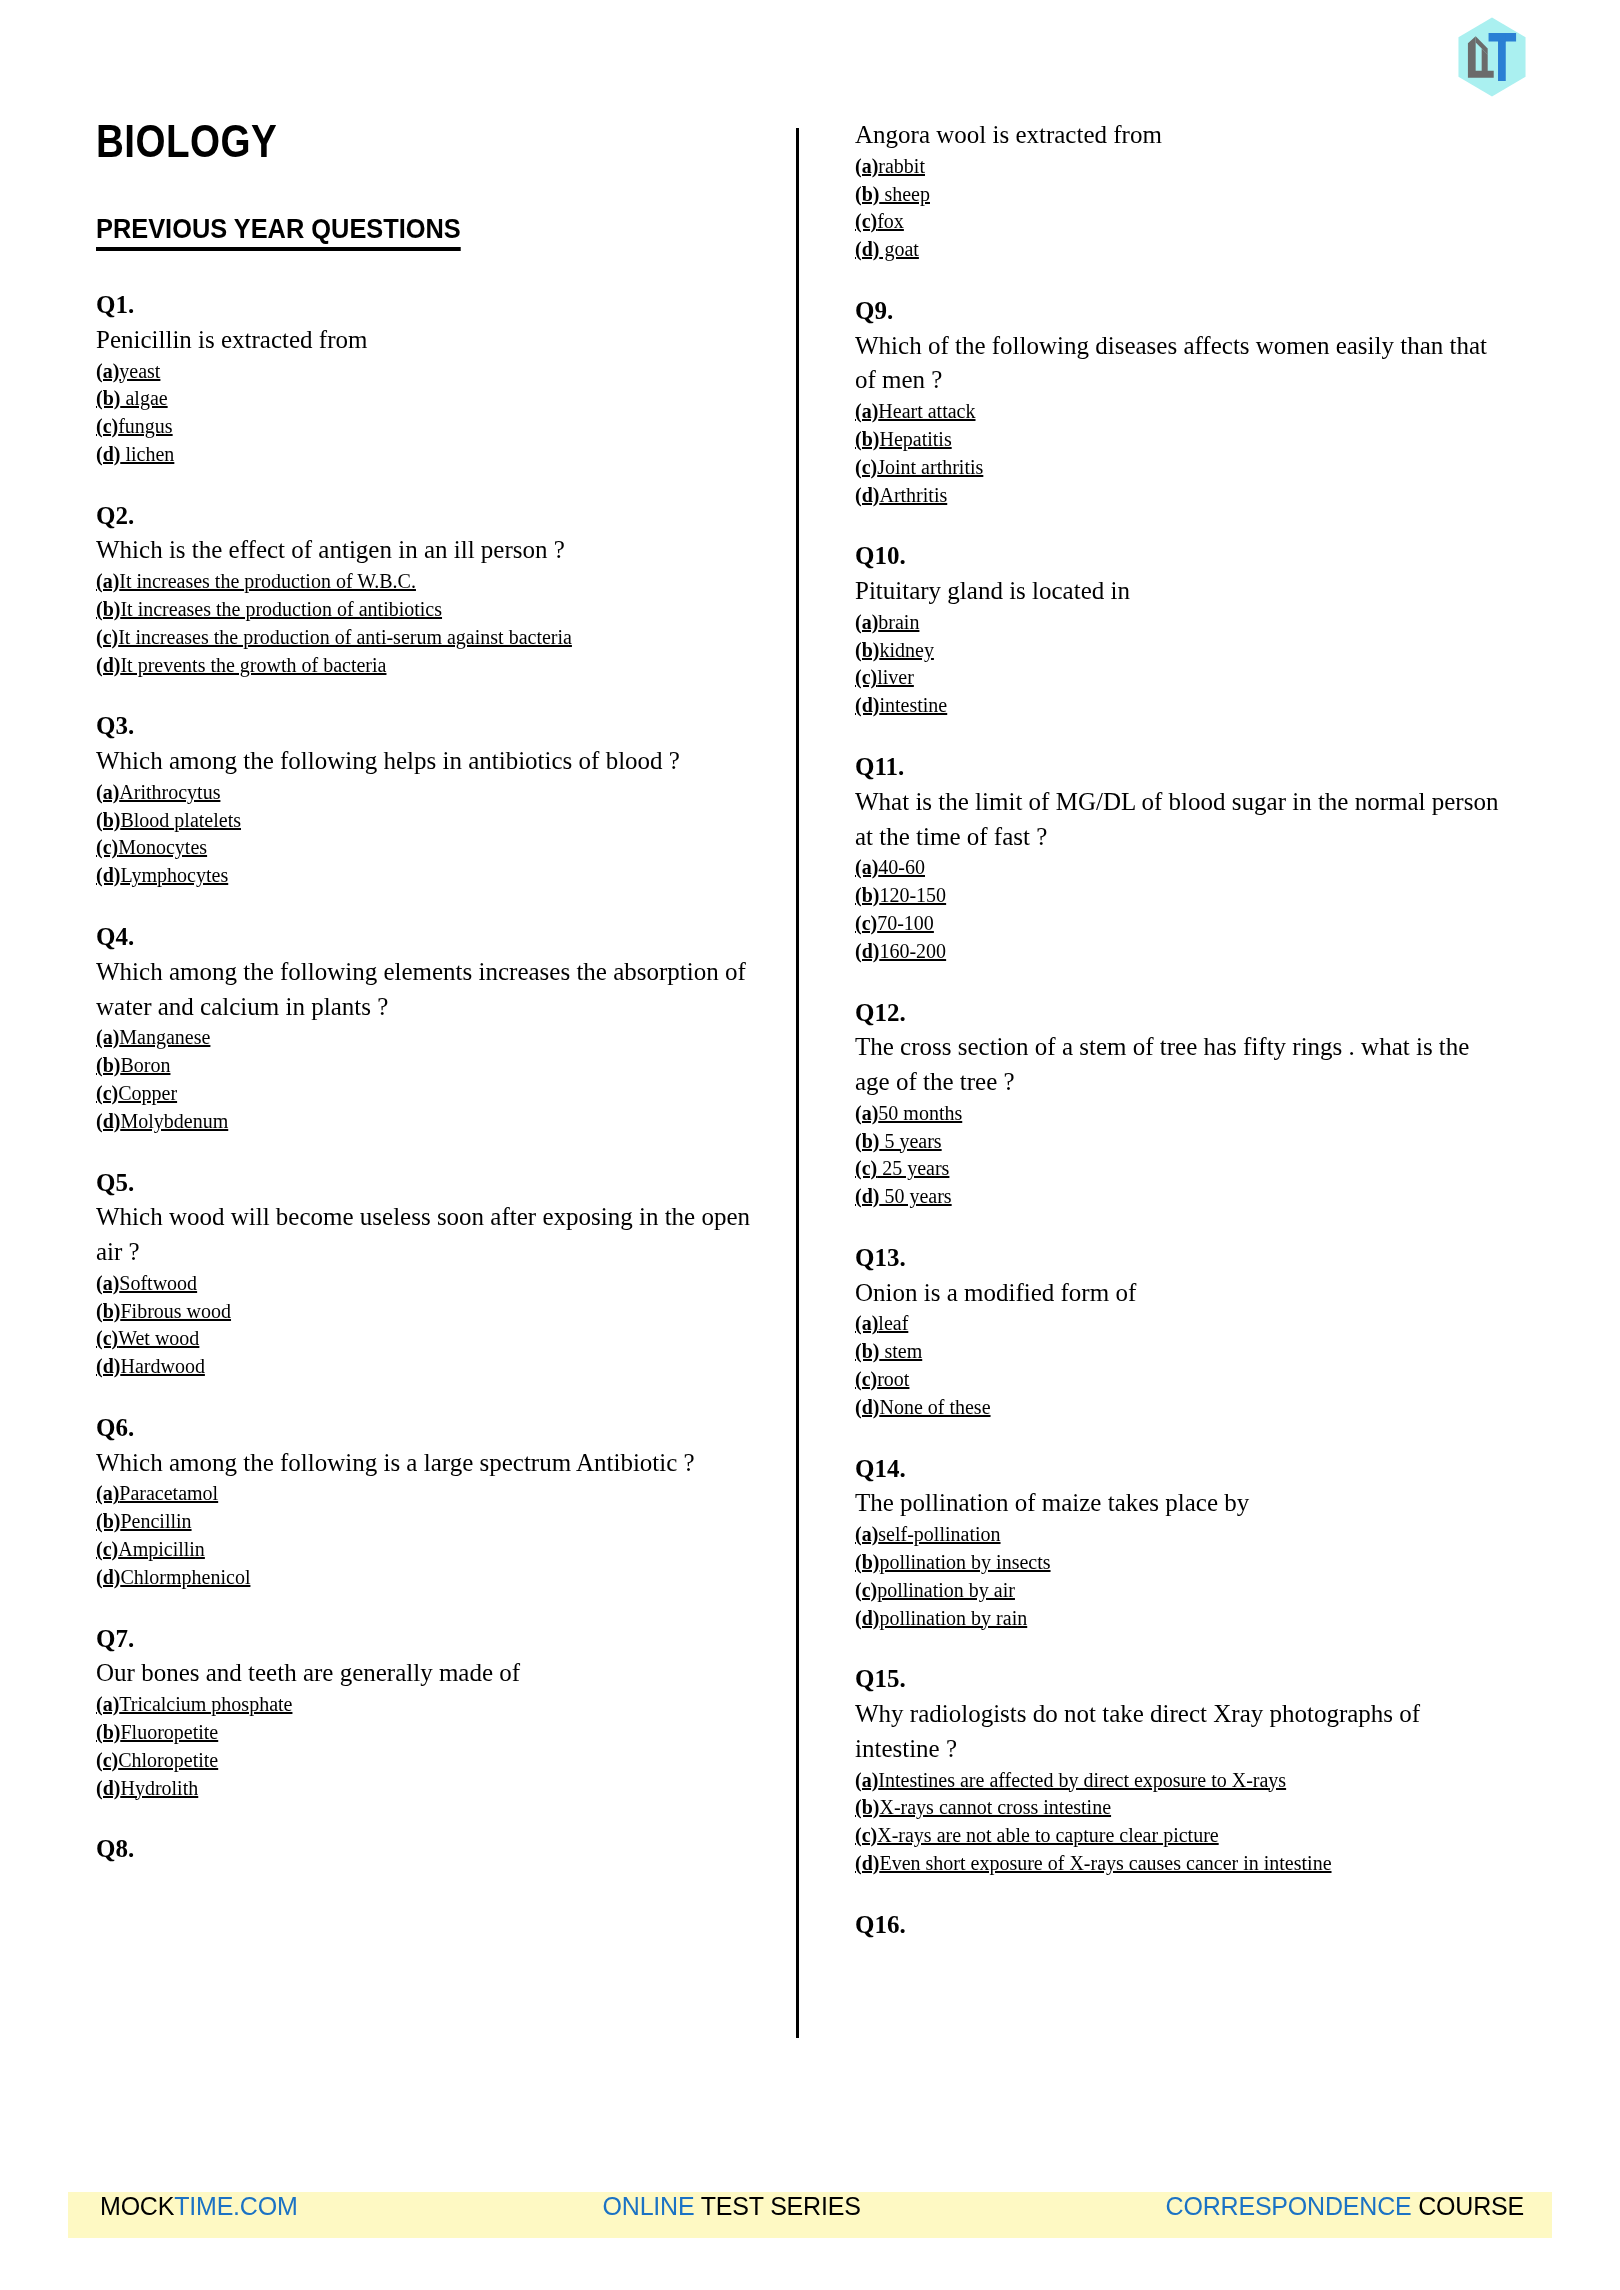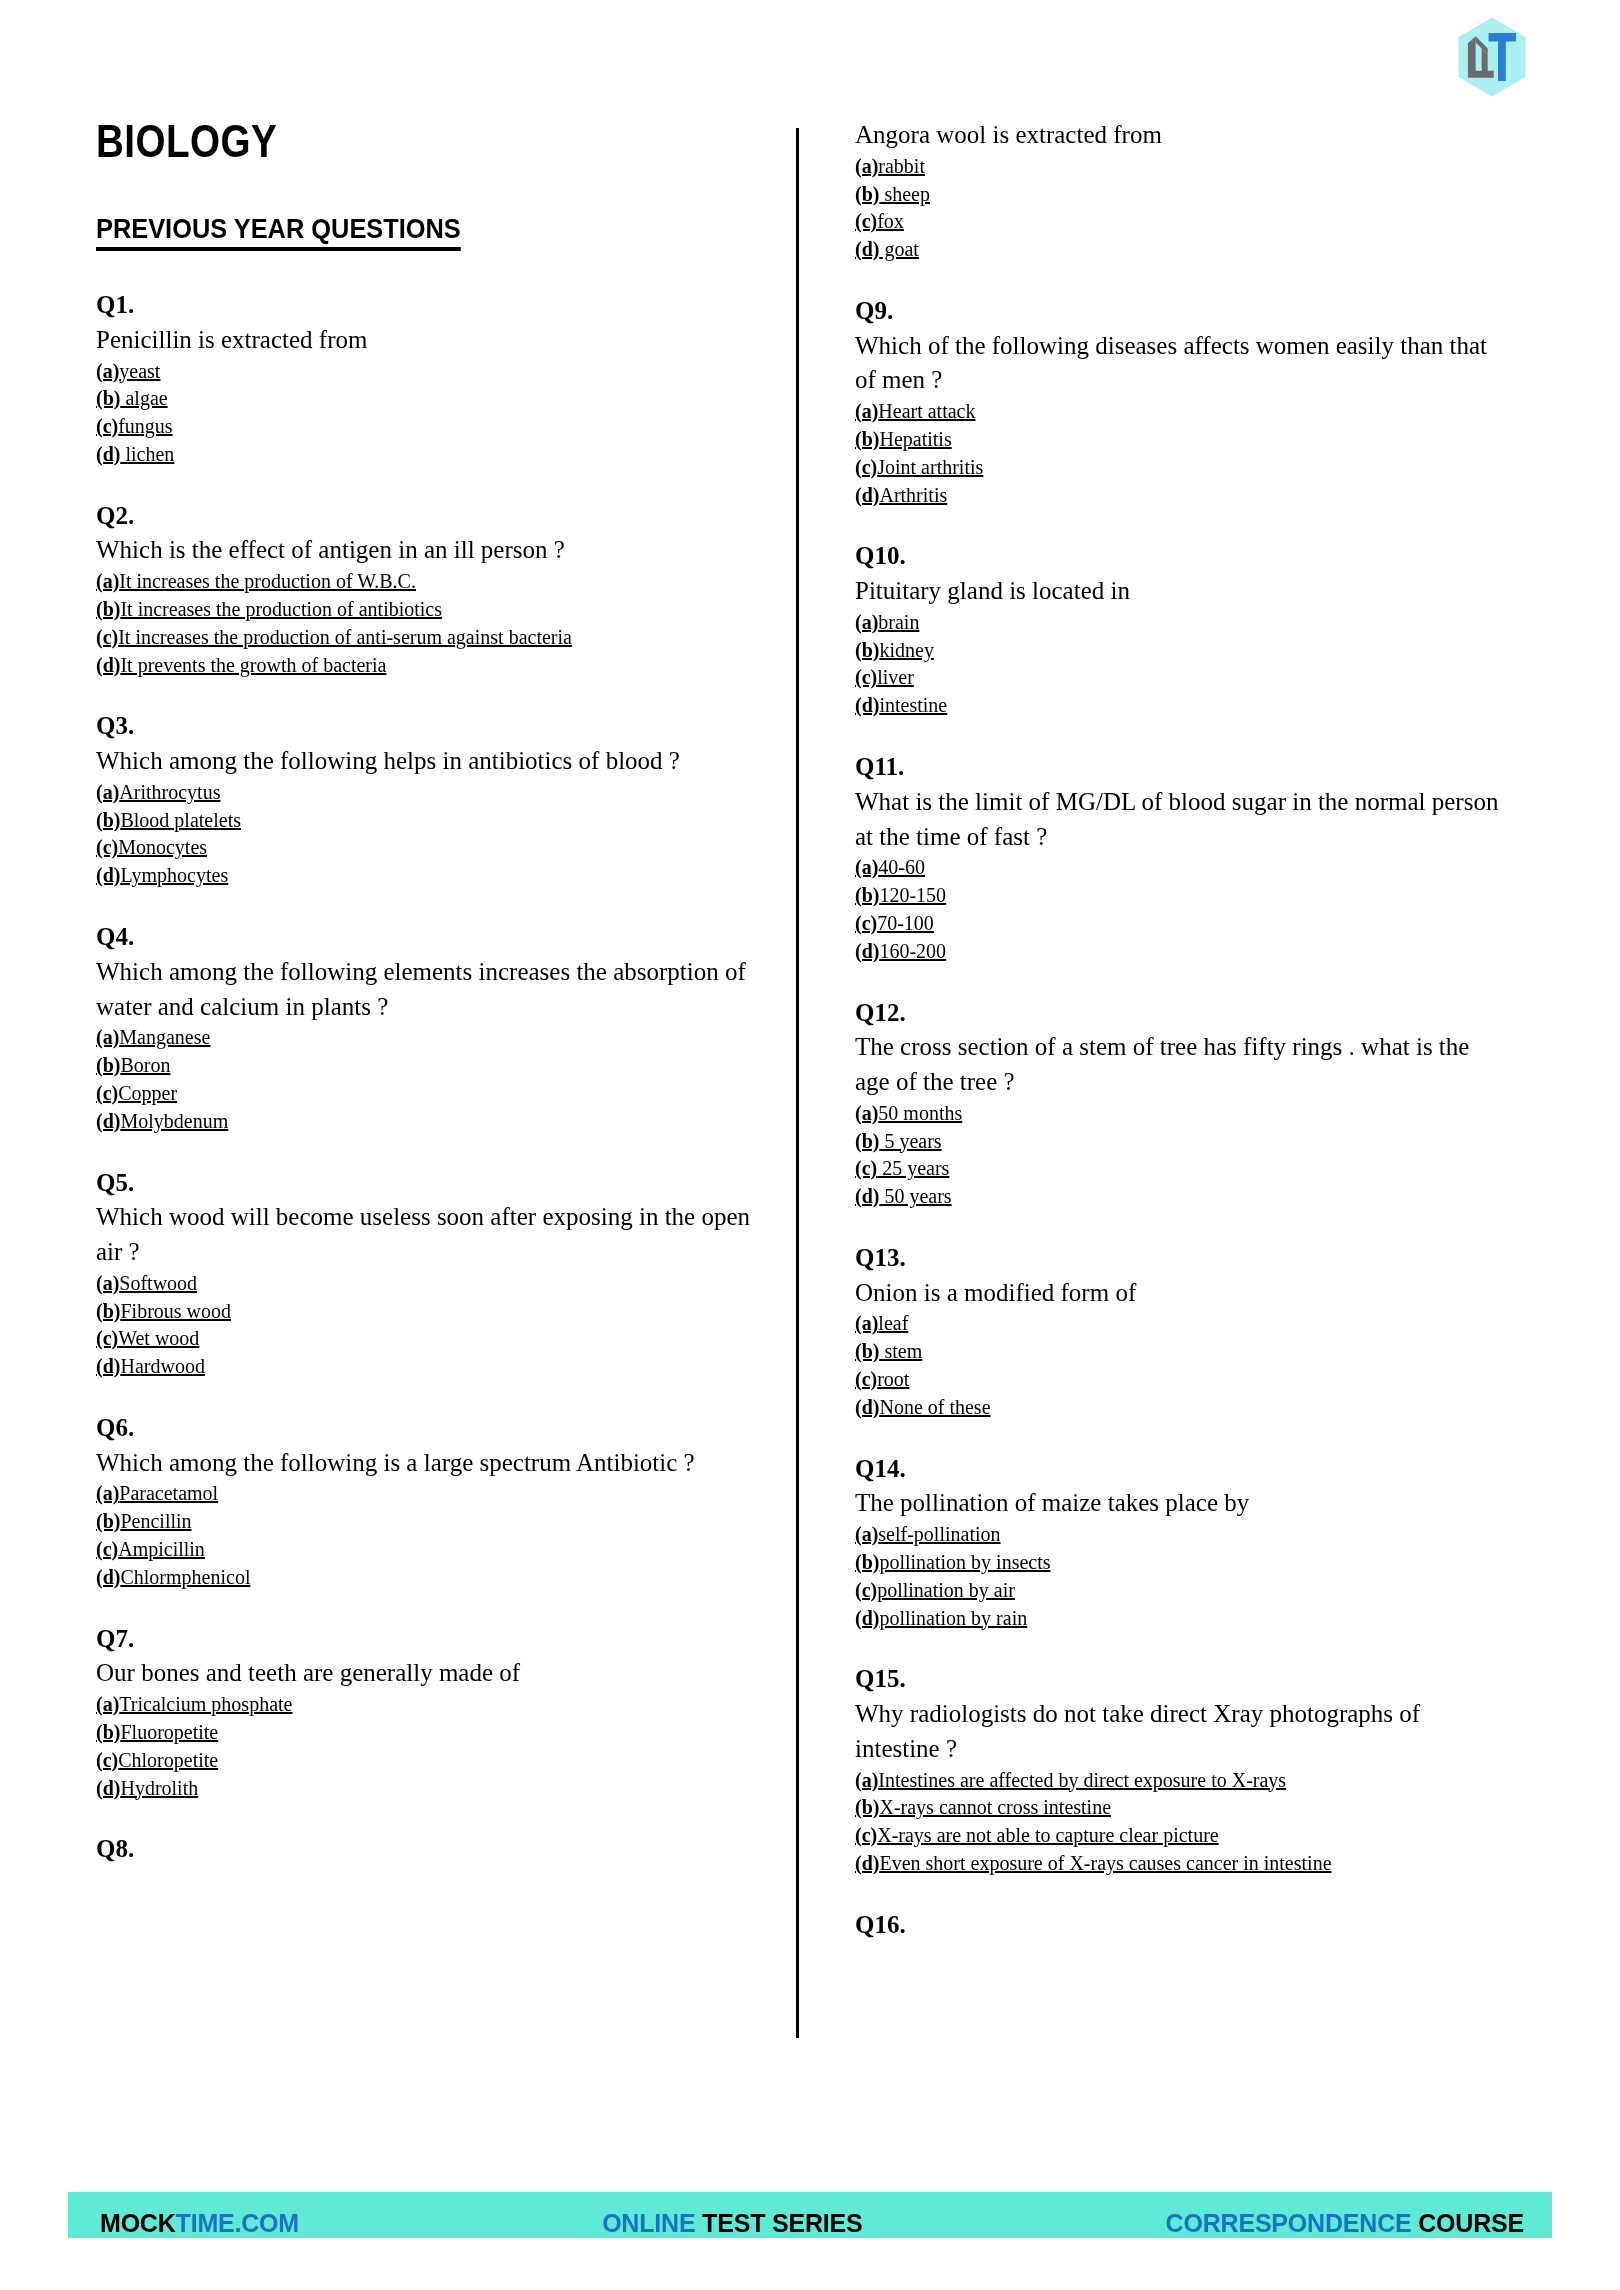--- a/index.html
+++ b/index.html
@@ -103,25 +103,25 @@
   }
   .opt .lbl { font-weight: bold; }
 
   
   .footer {
     position: absolute;
     left: 68px;
     right: 68px;
     bottom: 52px;
     height: 46px;
-    background: #5eead4;
+    background: #fef9c3;
     display: flex;
-    align-items: flex-end;
+    align-items: flex-start;
     font-family: "Liberation Sans", "DejaVu Sans", sans-serif;
-    font-weight: bold;
+    font-weight: normal;
     font-size: 25px;
     letter-spacing: -0.2px;
   }
   .footer .fitem { white-space: nowrap; }
   .footer .f-left   { margin-left: 32px; }
   .footer .f-center { margin: 0 auto; }
   .footer .f-right  { margin-right: 28px; }
   .blue { color: #1b72c4; }
 </style>
 </head>

